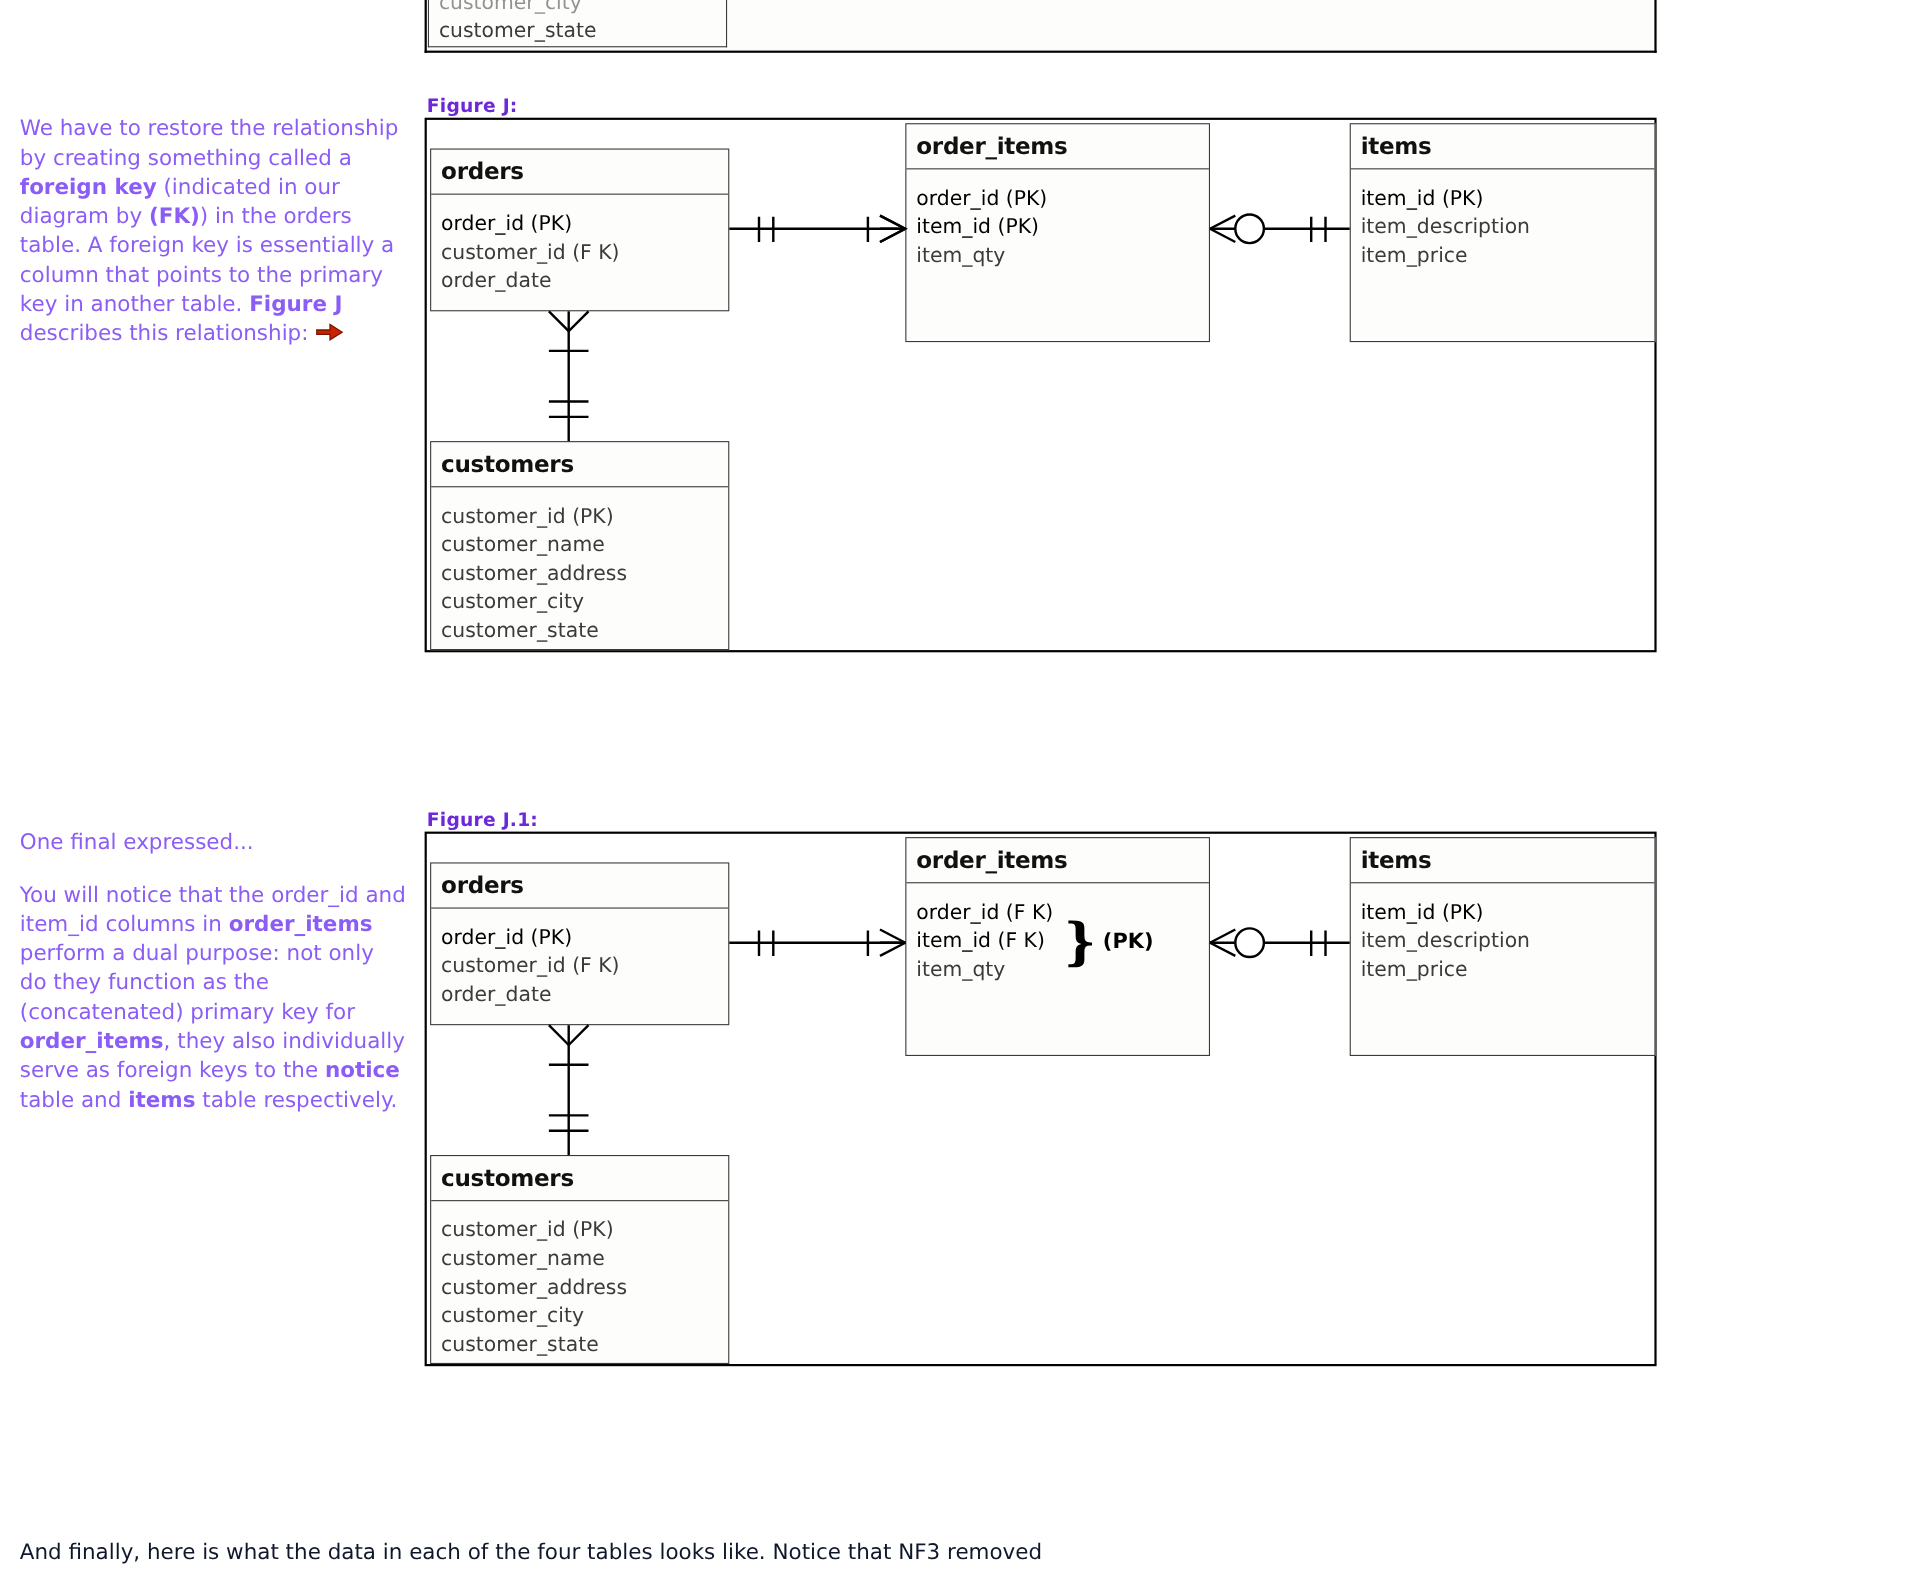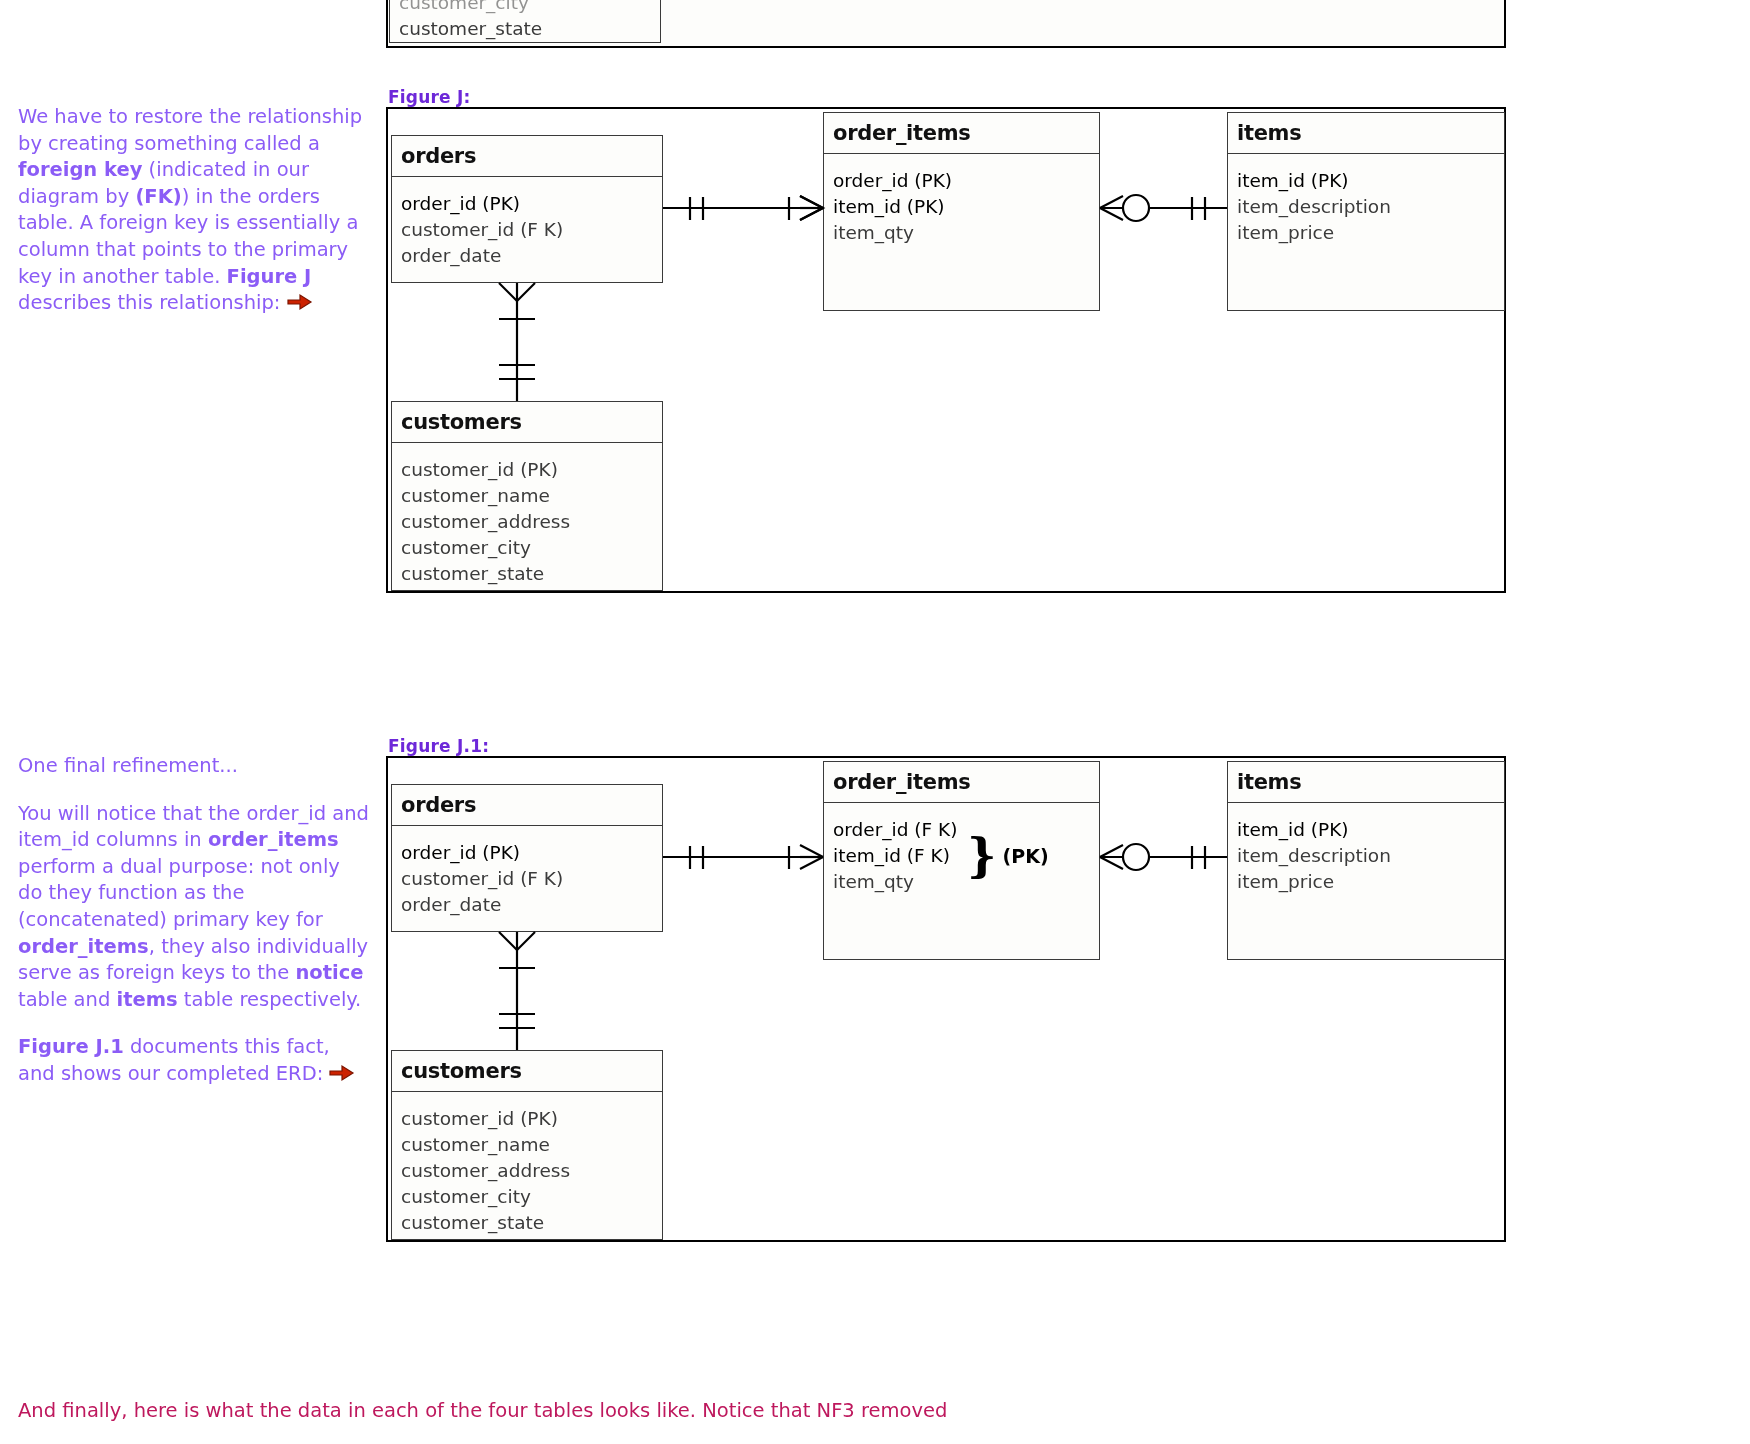--- a/index.html
+++ b/index.html
@@ -149,21 +149,21 @@
     margin-right: 6px;
   }
 
   
   .bottom-line {
     position: absolute;
     left: 18px;
     top: 1398px;
     font-size: 19.5px;
     line-height: 26px;
-    color: #be185d;
+    color: #0f172a;
     white-space: nowrap;
   }
 </style>
 </head>
 <body>
 
 <div class="clip-frame" style="left:386px; top:-10px; width:1120px; height:58px;"></div>
 <div class="clip-entity" style="left:389px; top:-10px; width:272px; height:53px;">
   <div class="ent-body">
     <div style="opacity:0.55;">customer_city</div>
@@ -250,28 +250,23 @@
   <line x1="131" y1="194" x2="113" y2="176"></line>
   <line x1="131" y1="194" x2="149" y2="176"></line>
 
   <line x1="113" y1="212" x2="149" y2="212"></line>
 
   <line x1="113" y1="258" x2="149" y2="258"></line>
   <line x1="113" y1="272" x2="149" y2="272"></line>
 </svg>
 
 <div class="prose" style="top:753px;">
-  <p>One final refinement...</p>
+  <p>One final expressed...</p>
   <p>
     <span>You will notice that the order_id and item_id columns in </span><b>order_items</b><span> perform a dual purpose: not only do they function as the (concatenated) primary key for </span><b>order_items</b><span>, they also individually serve as foreign keys to the </span><b>notice</b><span> table and </span><b>items</b><span> table respectively.</span>
-  </p>
-  <p>
-    <b>Figure J.1</b><span> documents this fact, and shows our completed ERD: </span><span class="redarrow"><svg width="26" height="18" viewBox="0 0 26 18">
-          <path d="M1 7 L13 7 L13 2 L24 9 L13 16 L13 11 L1 11 Z" fill="#cc2200" stroke="#7a1500" stroke-width="1.2"></path>
-        </svg></span>
   </p>
 </div>
 
 <div class="fig-caption" style="left:388px; top:736px;">Figure J.1:</div>
 
 <div class="fig-frame" style="left:386px; top:756px; width:1120px; height:486px;"></div>
 
 <div class="entity" style="left:391px; top:784px; width:272px; height:148px;">
   <div class="ent-title">orders</div>
   <div class="ent-body">

